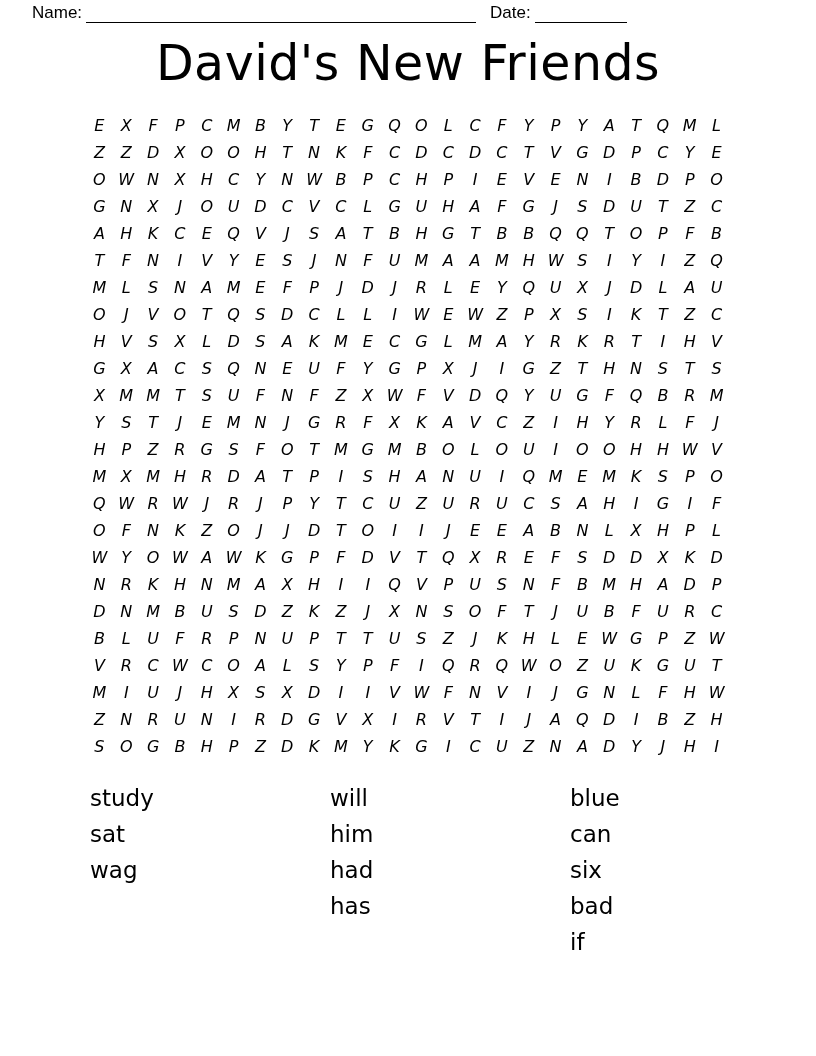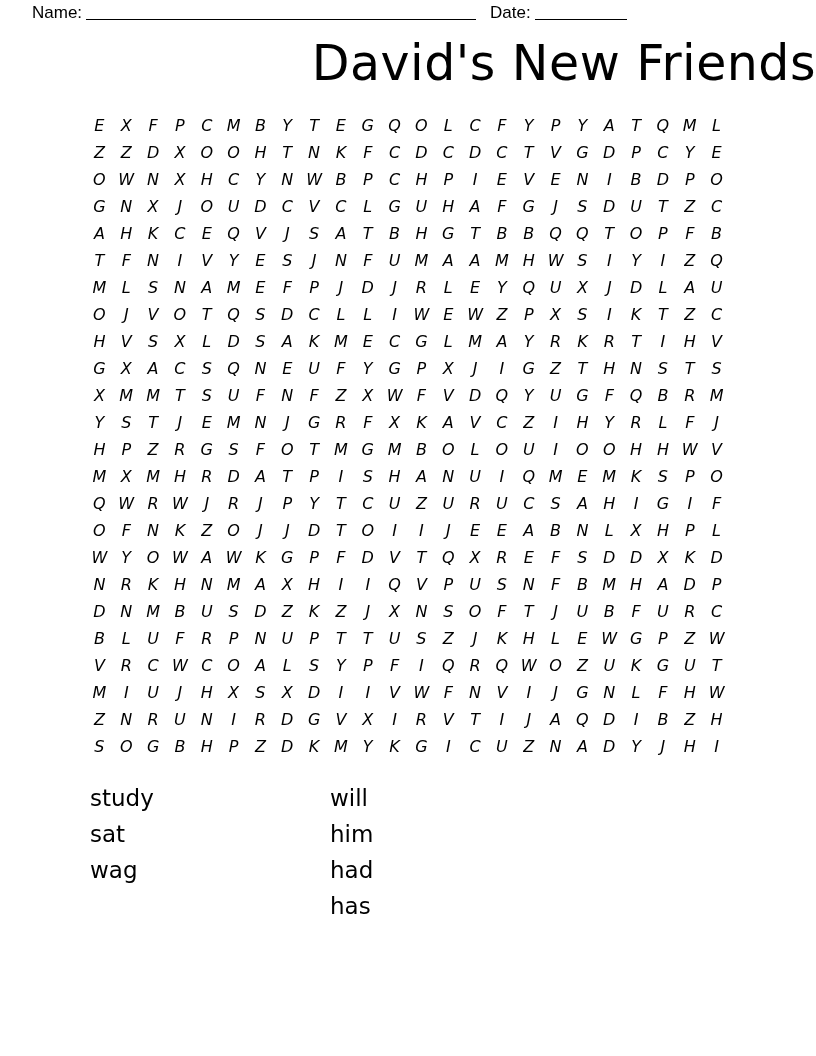--- a/index.html
+++ b/index.html
@@ -24,21 +24,21 @@
     left: 0px;
     width: 816px;
     height: 26px;
     display: flex;
     align-items: center;
     padding: 0 14px;
     box-sizing: border-box;
   }
   .field {
     display: flex;
-    align-items: center;
+    align-items: flex-end;
     white-space: nowrap;
   }
   .field-label {
     font-family: "Liberation Sans", sans-serif;
     font-size: 17px;
     line-height: 20px;
     color: #000;
   }
   .field-rule {
     display: inline-block;
@@ -50,21 +50,21 @@
   .name-rule { width: 390px; }
   .date-field { margin-left: 14px; }
   .date-rule { width: 92px; }
 
   
   .title {
     position: absolute;
     top: 34px;
     left: 0;
     width: 816px;
-    text-align: right;
+    text-align: center;
     font-family: "DejaVu Sans", sans-serif;
     font-size: 49px;
     font-weight: 400;
     letter-spacing: 0.5px;
     color: #000;
     line-height: 60px;
   }
 
   
   .grid {
@@ -710,13 +710,20 @@
       <div class="word">study</div>
       <div class="word">sat</div>
       <div class="word">wag</div>
     </div>
     <div class="word-col">
       <div class="word">will</div>
       <div class="word">him</div>
       <div class="word">had</div>
       <div class="word">has</div>
     </div>
+    <div class="word-col">
+      <div class="word">blue</div>
+      <div class="word">can</div>
+      <div class="word">six</div>
+      <div class="word">bad</div>
+      <div class="word">if</div>
+    </div>
   </div>
 
 </body></html>

